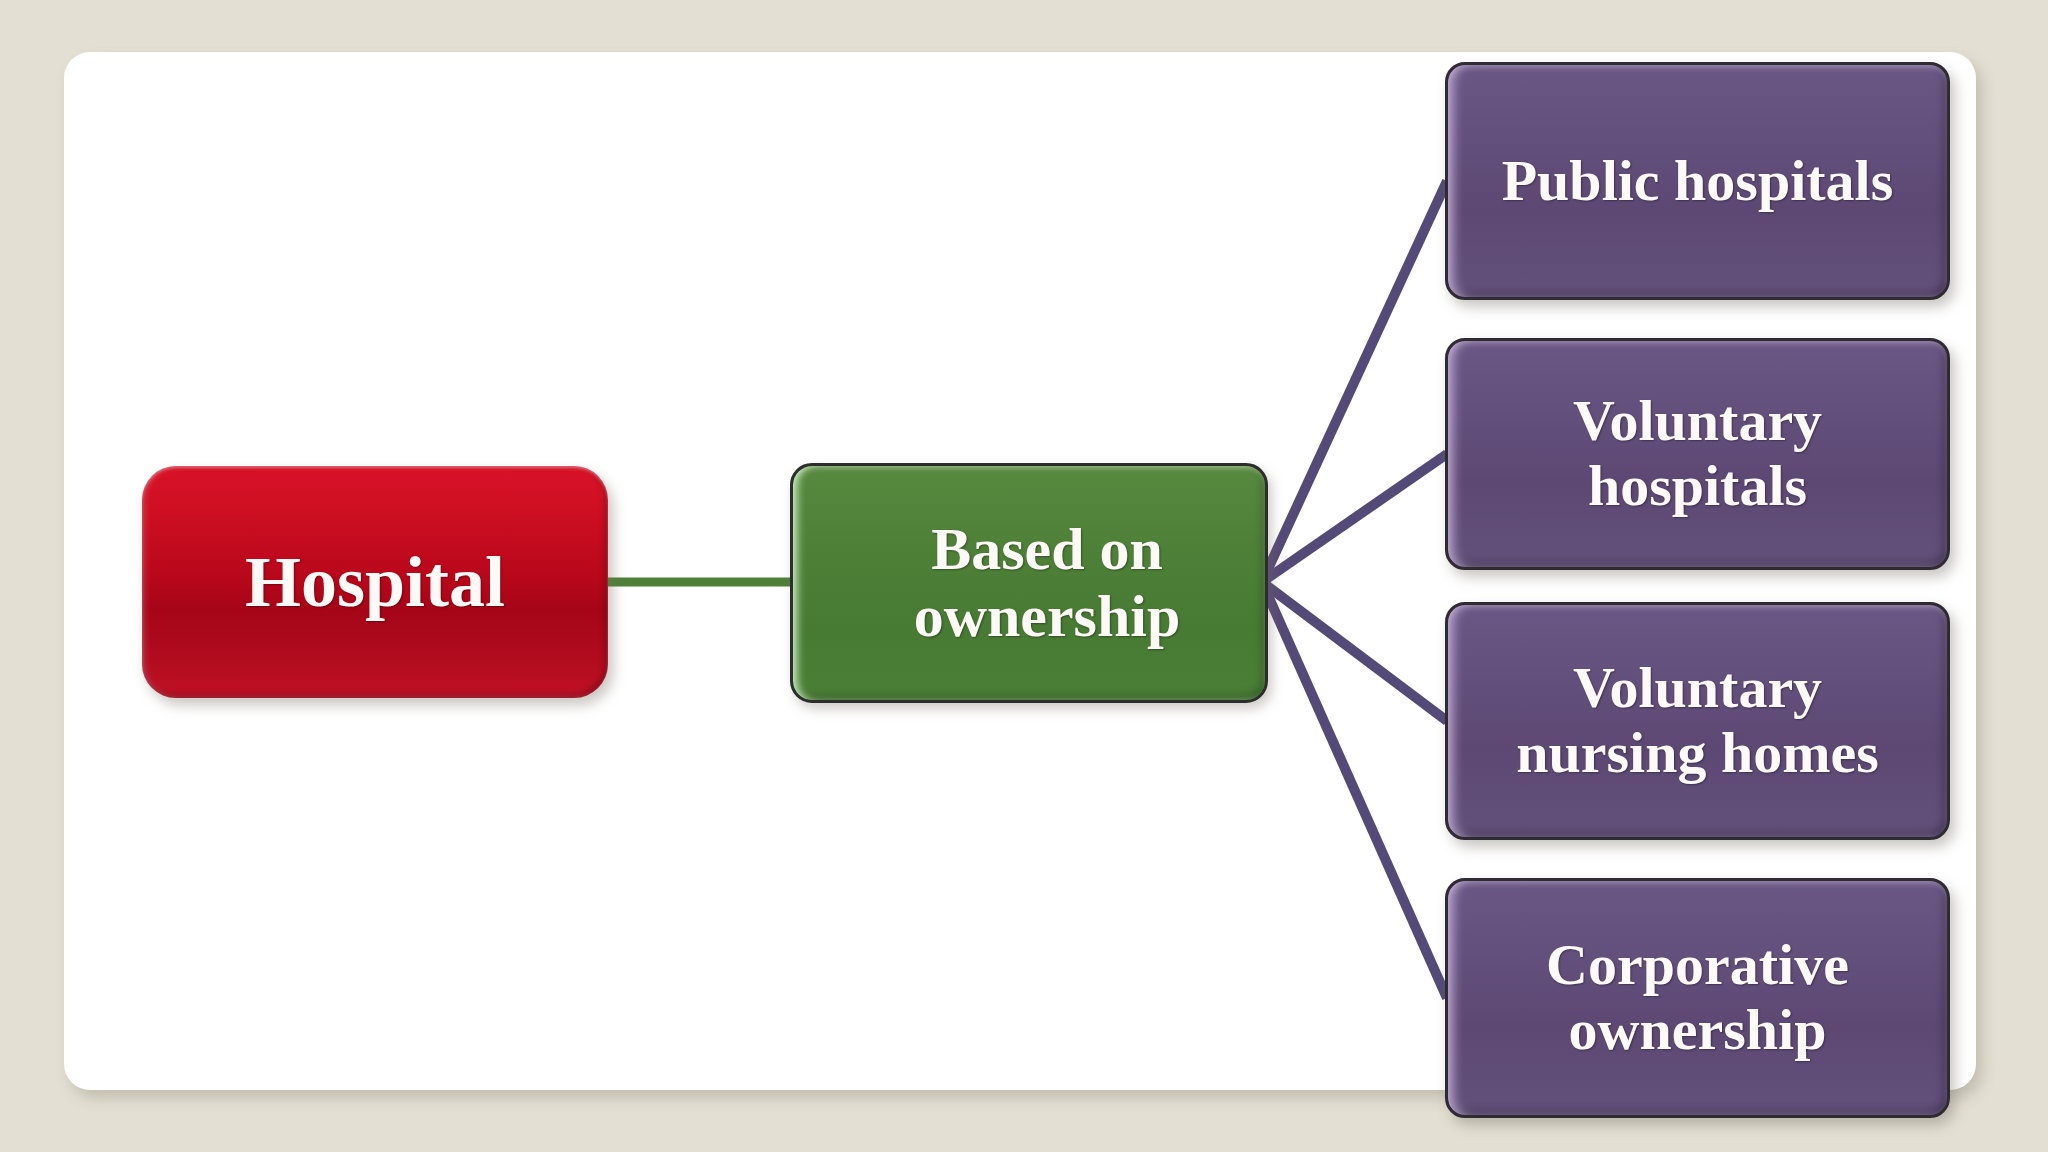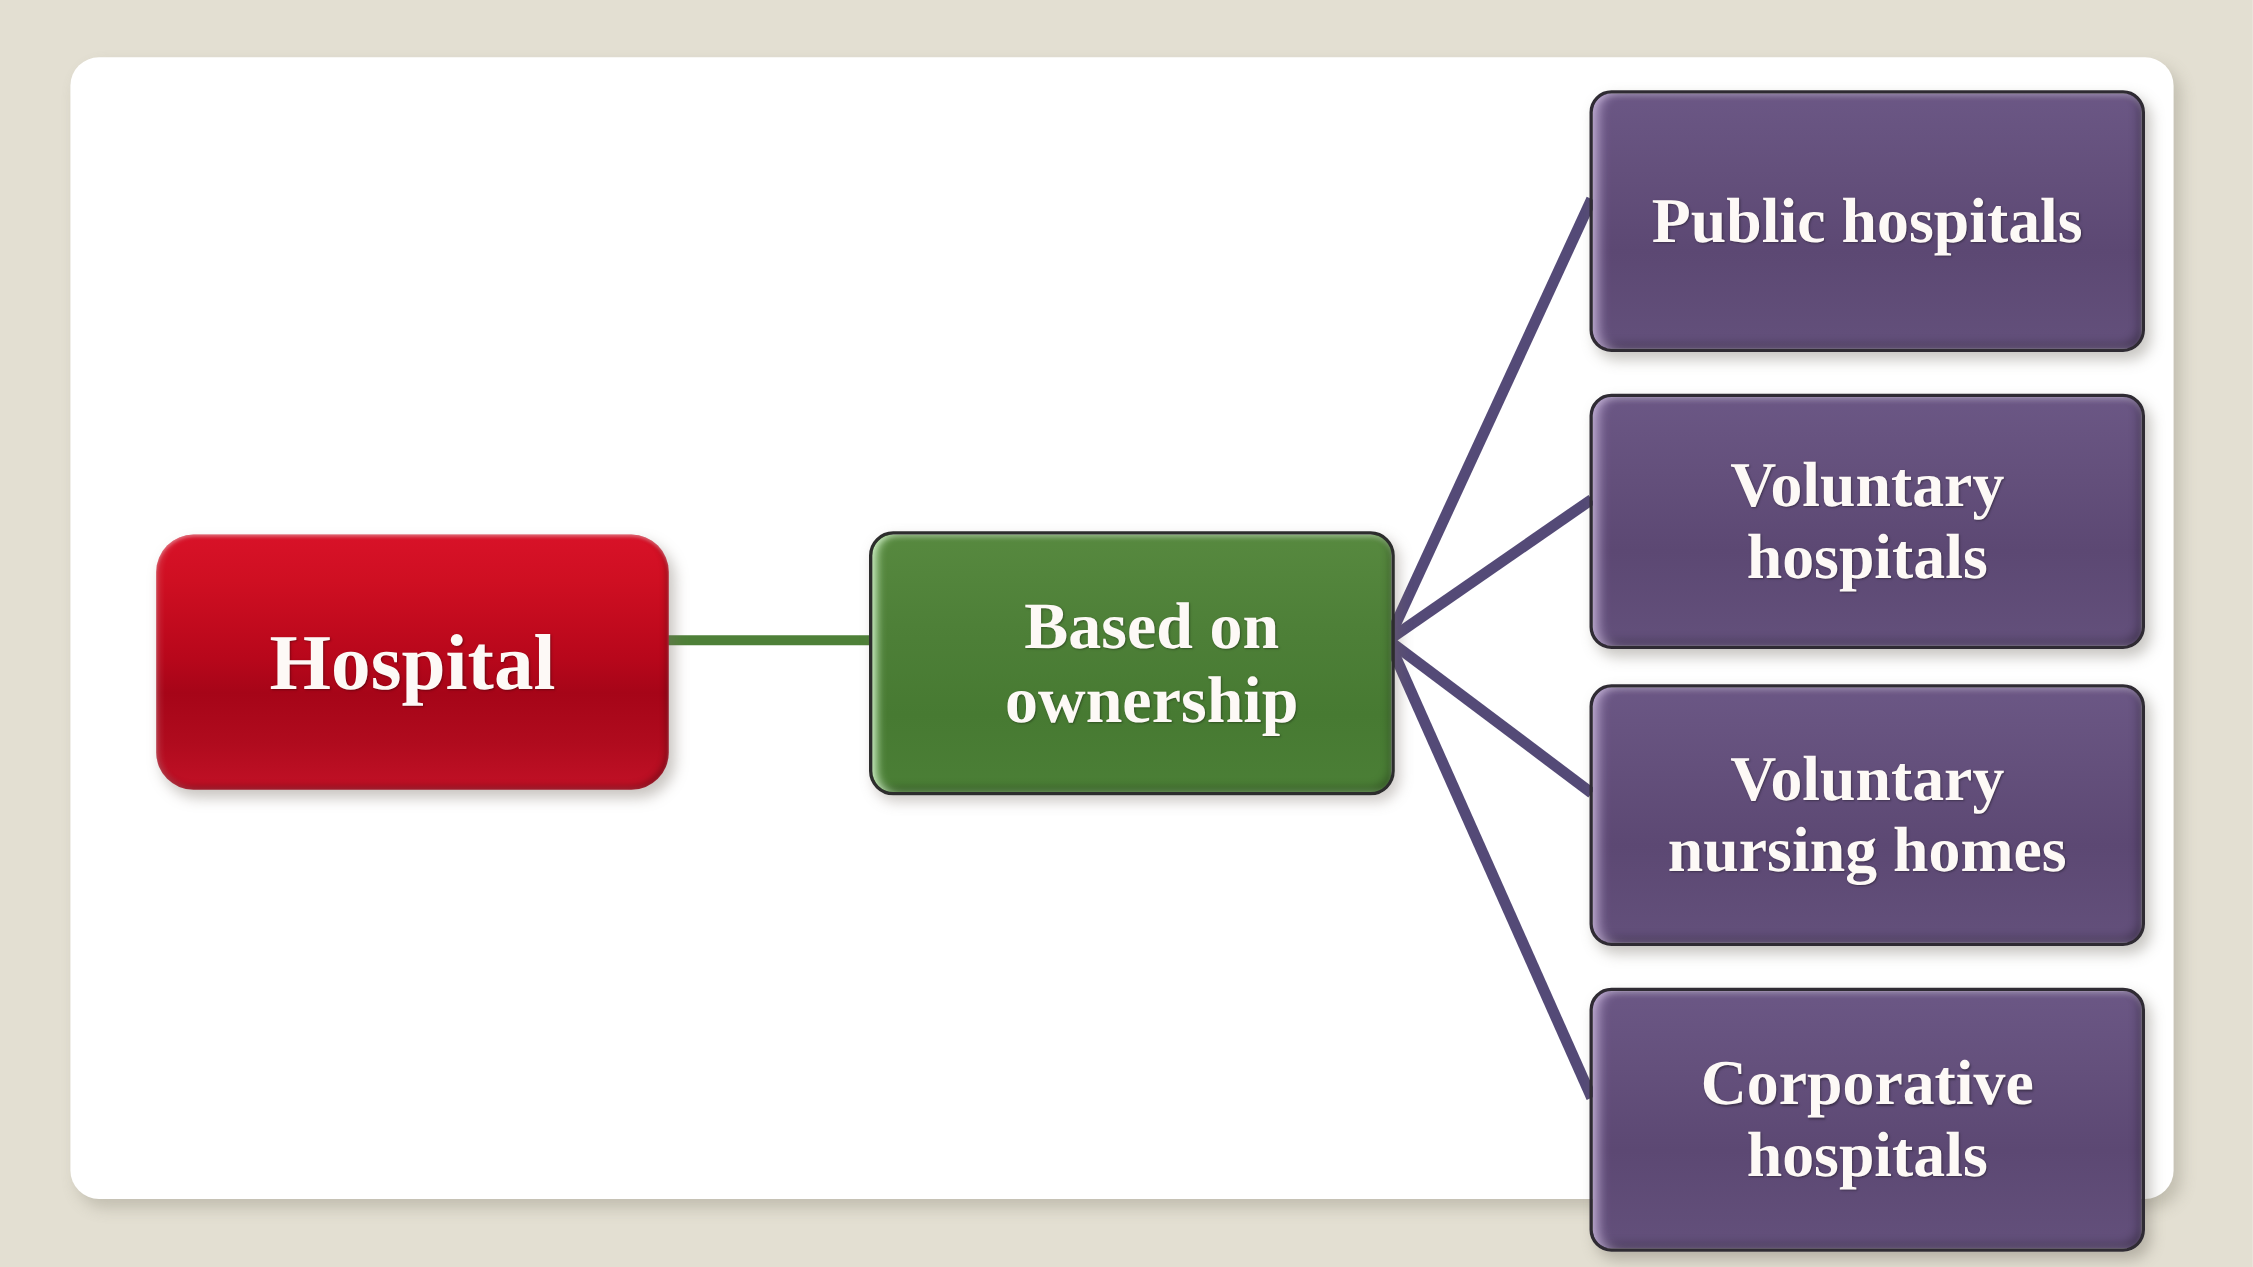--- a/index.html
+++ b/index.html
@@ -50,21 +50,20 @@
     display: flex;
     align-items: center;
     justify-content: center;
     text-align: center;
     color: #fdf9f6;
     font-weight: bold;
     line-height: 1.12;
     box-sizing: border-box;
     text-shadow: 1px 1px 2px rgba(0,0,0,0.35);
     white-space: pre-line;
-    margin-top: 20px;
   }
 
   
   #node-root {
     left: 142px;
     top: 466px;
     width: 466px;
     height: 232px;
     border-radius: 34px;
     font-size: 72px;
@@ -154,15 +153,15 @@
 
   <div class="node leaf" id="leaf-0">Public hospitals</div>
 
   <div class="node leaf" id="leaf-1">Voluntary
 hospitals</div>
 
   <div class="node leaf" id="leaf-2">Voluntary
 nursing homes</div>
 
   <div class="node leaf" id="leaf-3">Corporative
-hospitals</div>
+ownership</div>
 
 </div>
 
 </body></html>

